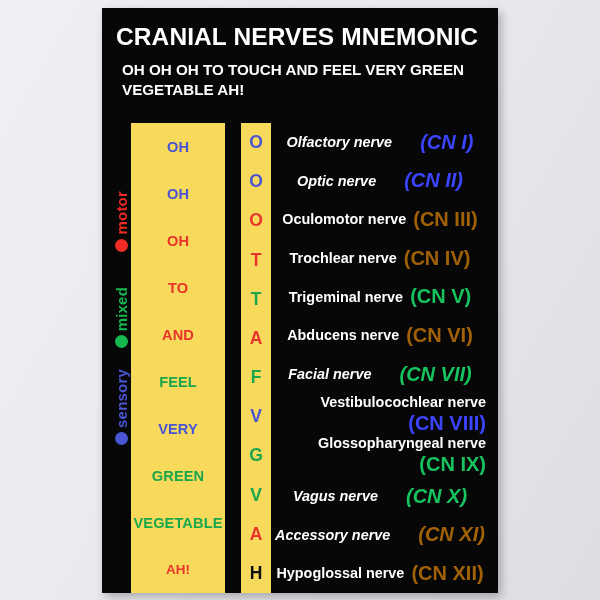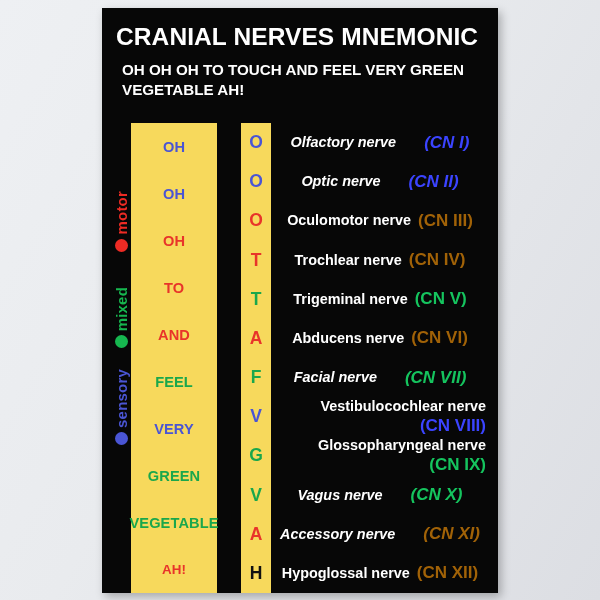--- a/index.html
+++ b/index.html
@@ -101,21 +101,21 @@
   .yellow-col {
     position: absolute;
     top: 8px;
     bottom: 0px;
     background: #f7d95c;
     display: flex;
     flex-direction: column;
   }
   #words-col {
     left: 29px;
-    width: 86px;
+    width: 94px;
   }
   #letters-col {
     left: 139px;
     width: 30px;
   }
   .ycell {
     flex: 1 1 0;
     display: flex;
     align-items: center;
     justify-content: center;
@@ -159,21 +159,21 @@
     justify-content: center;
     row-gap: 1px;
   }
   .nerve-name {
     color: #ffffff;
     font-size: 14.4px;
     font-weight: bold;
     white-space: nowrap;
   }
   .nerve-cn {
-    font-size: 17px;
+    font-size: 20px;
     font-weight: bold;
     white-space: nowrap;
     text-align: right;
   }
   
   .nerve-row.center-pair { justify-content: center; }
   .nerve-row.spread-pair { justify-content: center; column-gap: 28px; font-style: italic; }
 
   
   .c-blue   { color: #4a55d4; }

